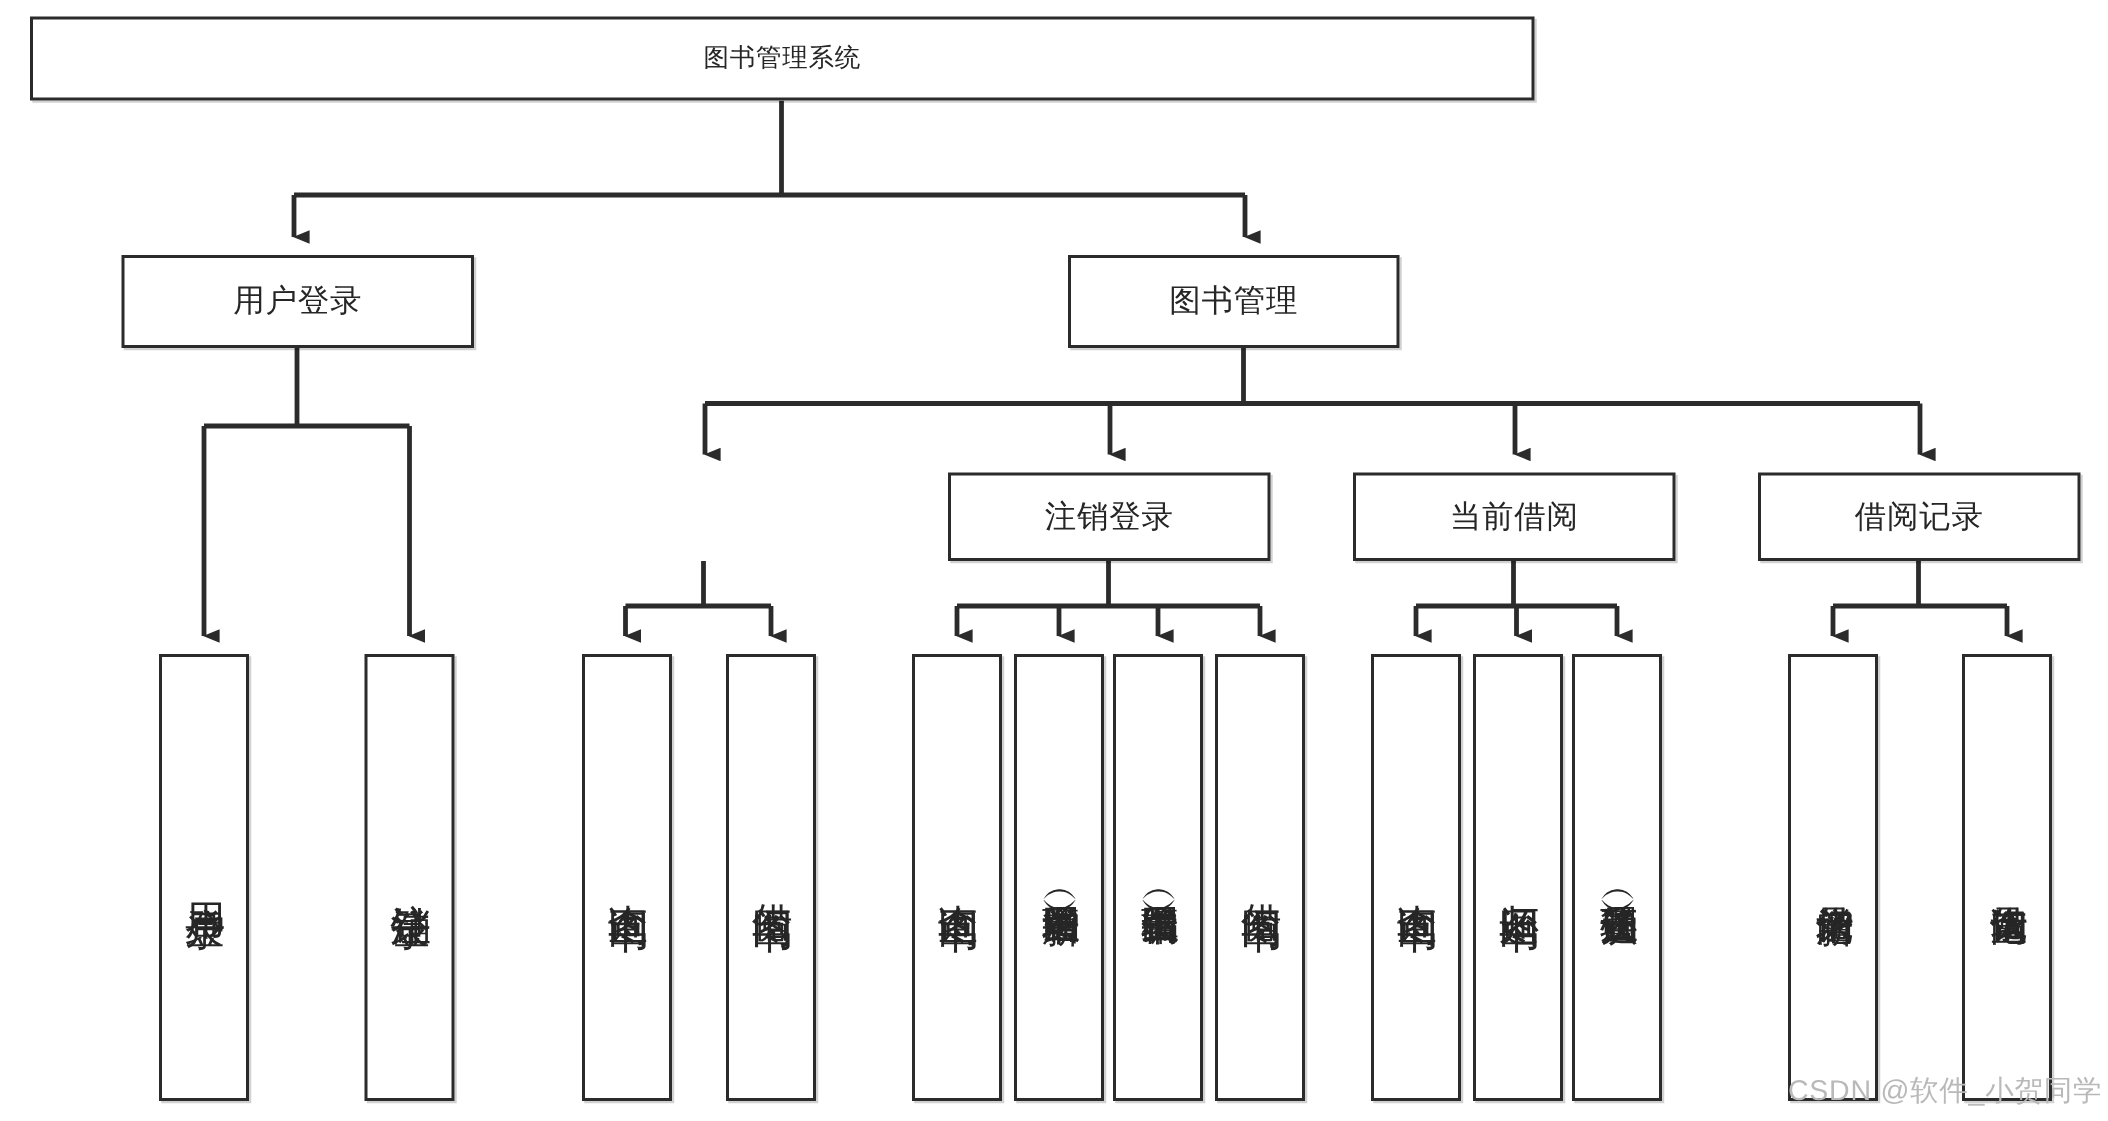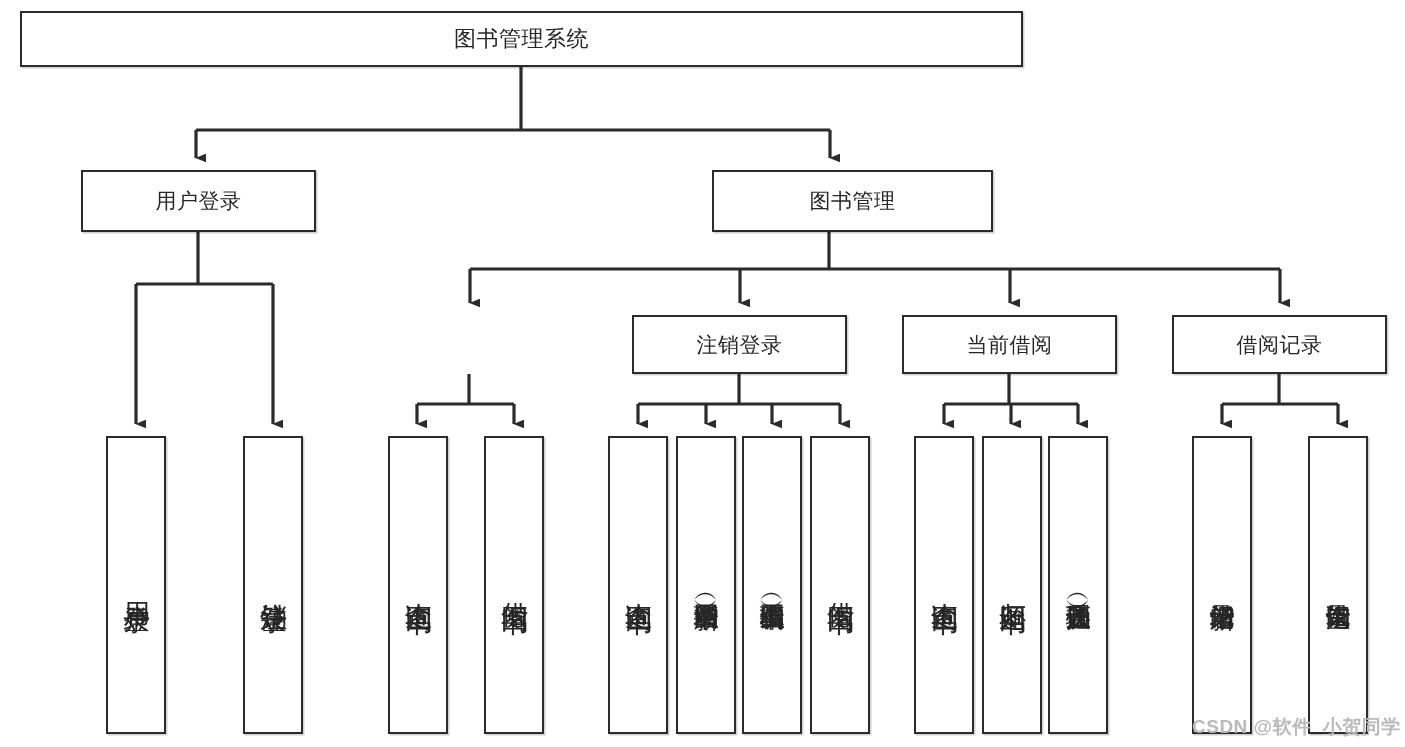--- a/index.html
+++ b/index.html
@@ -38,21 +38,21 @@
     text-align: center;
     line-height: 1.12;
     white-space: pre;
     letter-spacing: 0.5px;
   }
   
   .node-h .node-label {
     font-size: 21px;
   }
   .node-root .node-label {
-    font-size: 22px;
+    font-size: 17px;
   }
   
   .node-v .node-label {
     writing-mode: vertical-rl;
     text-orientation: upright;
     font-size: 27px;
     line-height: 1.02;
     letter-spacing: 2px;
     max-height: 276px;
   }
@@ -133,21 +133,21 @@
   </svg>
 
   <div class="node-box node-h node-root" style="left:20px; top:11px; width:1003px; height:56px;">
     <span class="node-label">图书管理系统</span>
   </div>
 
   <div class="node-box node-h" style="left:81px; top:170px; width:235px; height:62px;">
     <span class="node-label">用户登录</span>
   </div>
 
-  <div class="node-box node-h" style="left:712px; top:170px; width:281px; height:62px;">
+  <div class="node-box node-h" style="left:712px; top:170px; width:221px; height:62px;">
     <span class="node-label">图书管理</span>
   </div>
 
 
   <div class="node-box node-h" style="left:632px; top:315px; width:215px; height:59px;">
     <span class="node-label">注销登录</span>
   </div>
 
   <div class="node-box node-h" style="left:902px; top:315px; width:215px; height:59px;">
     <span class="node-label">当前借阅</span>
@@ -194,15 +194,15 @@
     <span class="node-label">确认归还（管理员）</span>
   </div>
 
   <div class="node-box node-v narrow" style="left:1192px; top:436px; width:60px; height:298px;">
     <span class="node-label">新增借阅记录</span>
   </div>
   <div class="node-box node-v narrow" style="left:1308px; top:436px; width:60px; height:298px;">
     <span class="node-label">查询借阅记录</span>
   </div>
 
-  <div class="watermark" style="left:1192px; top:714px;font-weight:bold;">CSDN @软件_小贺同学</div>
+  <div class="watermark" style="left:1192px; top:714px;">CSDN @软件_小贺同学</div>
 
 </div>
 
 </body></html>

